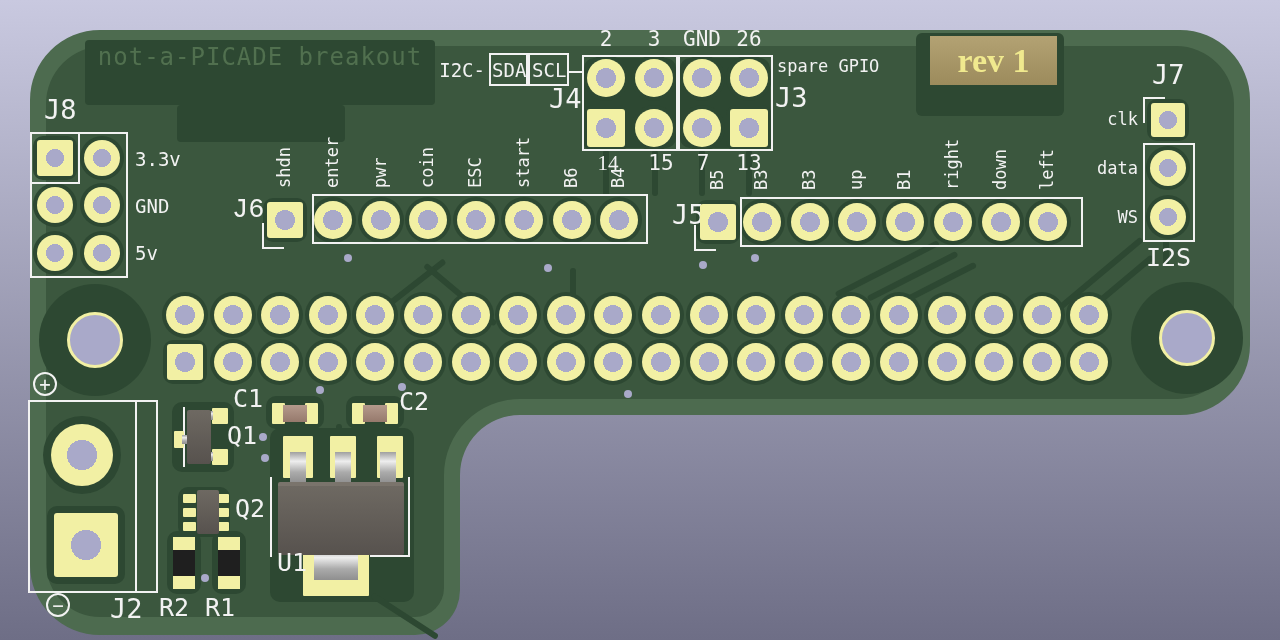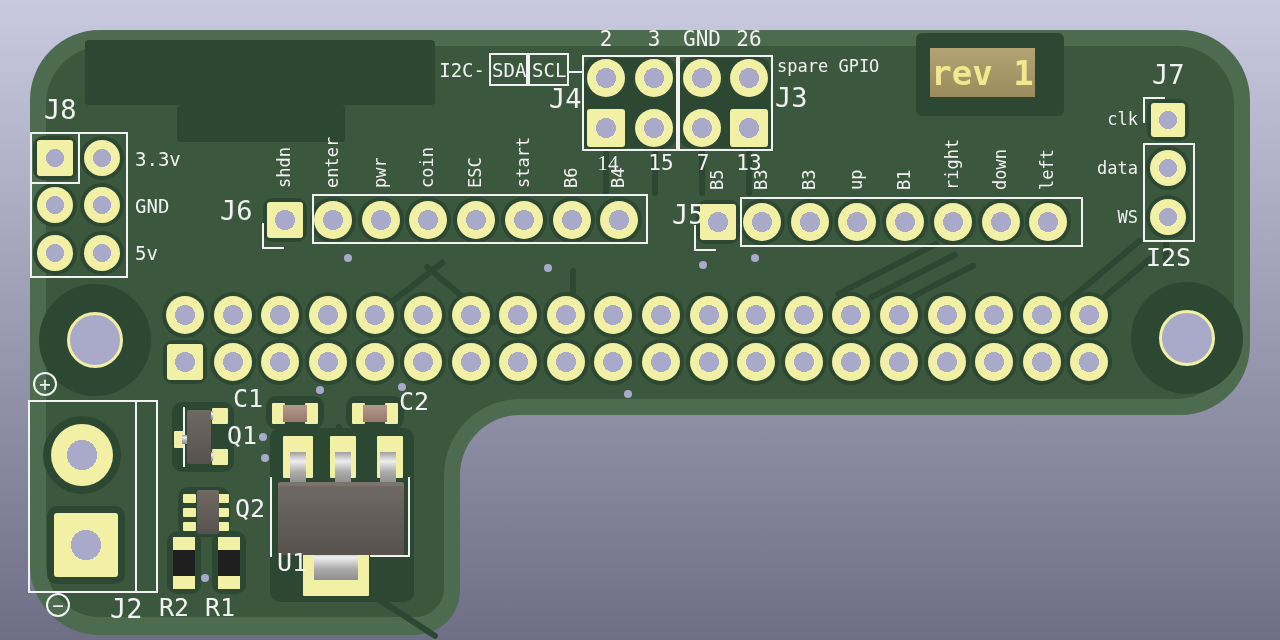--- a/index.html
+++ b/index.html
@@ -166,22 +166,23 @@
       <div class="darkc" style="left: 1146px; top: 146px; width: 44px; height: 44px;"></div>
       <div class="darkc" style="left: 1146px; top: 195px; width: 44px; height: 44px;"></div>
       <div class="darkc" style="left: 43px; top: 416px; width: 78px; height: 78px;"></div>
       <div class="darks" style="left: 47px; top: 506px; width: 78px; height: 78px;"></div>
       <div class="darkc" style="left: 39px; top: 284px; width: 112px; height: 112px;"></div>
       <div class="darkc" style="left: 1131px; top: 282px; width: 112px; height: 112px;"></div>
     </div>
 
   <div class="layer" id="silk-layer">
 
-
-    <div id="rev-plate" style="left:930px;top:48px;width:105px;height:49px;">
+    <div class="faint" style="left:80px;top:45px;width:360px;font-size:24px;letter-spacing:1px;">not-a-PICADE breakout</div>
+
+    <div id="rev-plate" style="left:930px;top:36px;width:127px;height:49px;font-family:Liberation Serif, serif;">
       <span>rev 1</span>
     </div>
 
     <div class="silk jref" style="left:44px;top:96px;">J8</div>
     <div class="sbox" style="left:30px;top:132px;width:98px;height:146px;"></div>
     <div class="sline" style="left:78px;top:132px;width:2px;height:52px;"></div>
     <div class="sline" style="left:30px;top:182px;width:50px;height:2px;"></div>
     <div class="silk netlab" style="left:135px;top:150px;">3.3v</div>
     <div class="silk netlab" style="left:135px;top:197px;">GND</div>
     <div class="silk netlab" style="left:135px;top:244px;">5v</div>
@@ -200,21 +201,21 @@
     <div class="silk" style="left:777px;top:58px;font-size:17px;">spare GPIO</div>
     <div class="silk numlab" style="left:586px;top:29px;">2</div>
     <div class="silk numlab" style="left:634px;top:29px;">3</div>
     <div class="silk numlab" style="left:682px;top:29px;">GND</div>
     <div class="silk numlab" style="left:729px;top:29px;">26</div>
     <div class="silk numlab" style="left:588px;top:153px;font-family:Liberation Serif, serif;">14</div>
     <div class="silk numlab" style="left:641px;top:153px;">15</div>
     <div class="silk numlab" style="left:683px;top:153px;">7</div>
     <div class="silk numlab" style="left:729px;top:153px;">13</div>
 
-    <div class="silk jref" style="left:220px;top:197px;">J6</div>
+    <div class="silk jref" style="left:232px;top:197px;font-family:Liberation Mono, monospace;">J6</div>
     <div class="sbox" style="left:312px;top:194px;width:336px;height:50px;"></div>
     <div class="sline" style="left:262px;top:223px;width:2px;height:26px;"></div>
     <div class="sline" style="left:262px;top:247px;width:22px;height:2px;"></div>
 
     <div class="silk jref" style="left:672px;top:201px;">J5</div>
     <div class="sbox" style="left:740px;top:197px;width:343px;height:50px;"></div>
     <div class="sline" style="left:694px;top:225px;width:2px;height:26px;"></div>
     <div class="sline" style="left:694px;top:249px;width:22px;height:2px;"></div>
 
     <div class="silk jref" style="left:1152px;top:61px;">J7</div>

